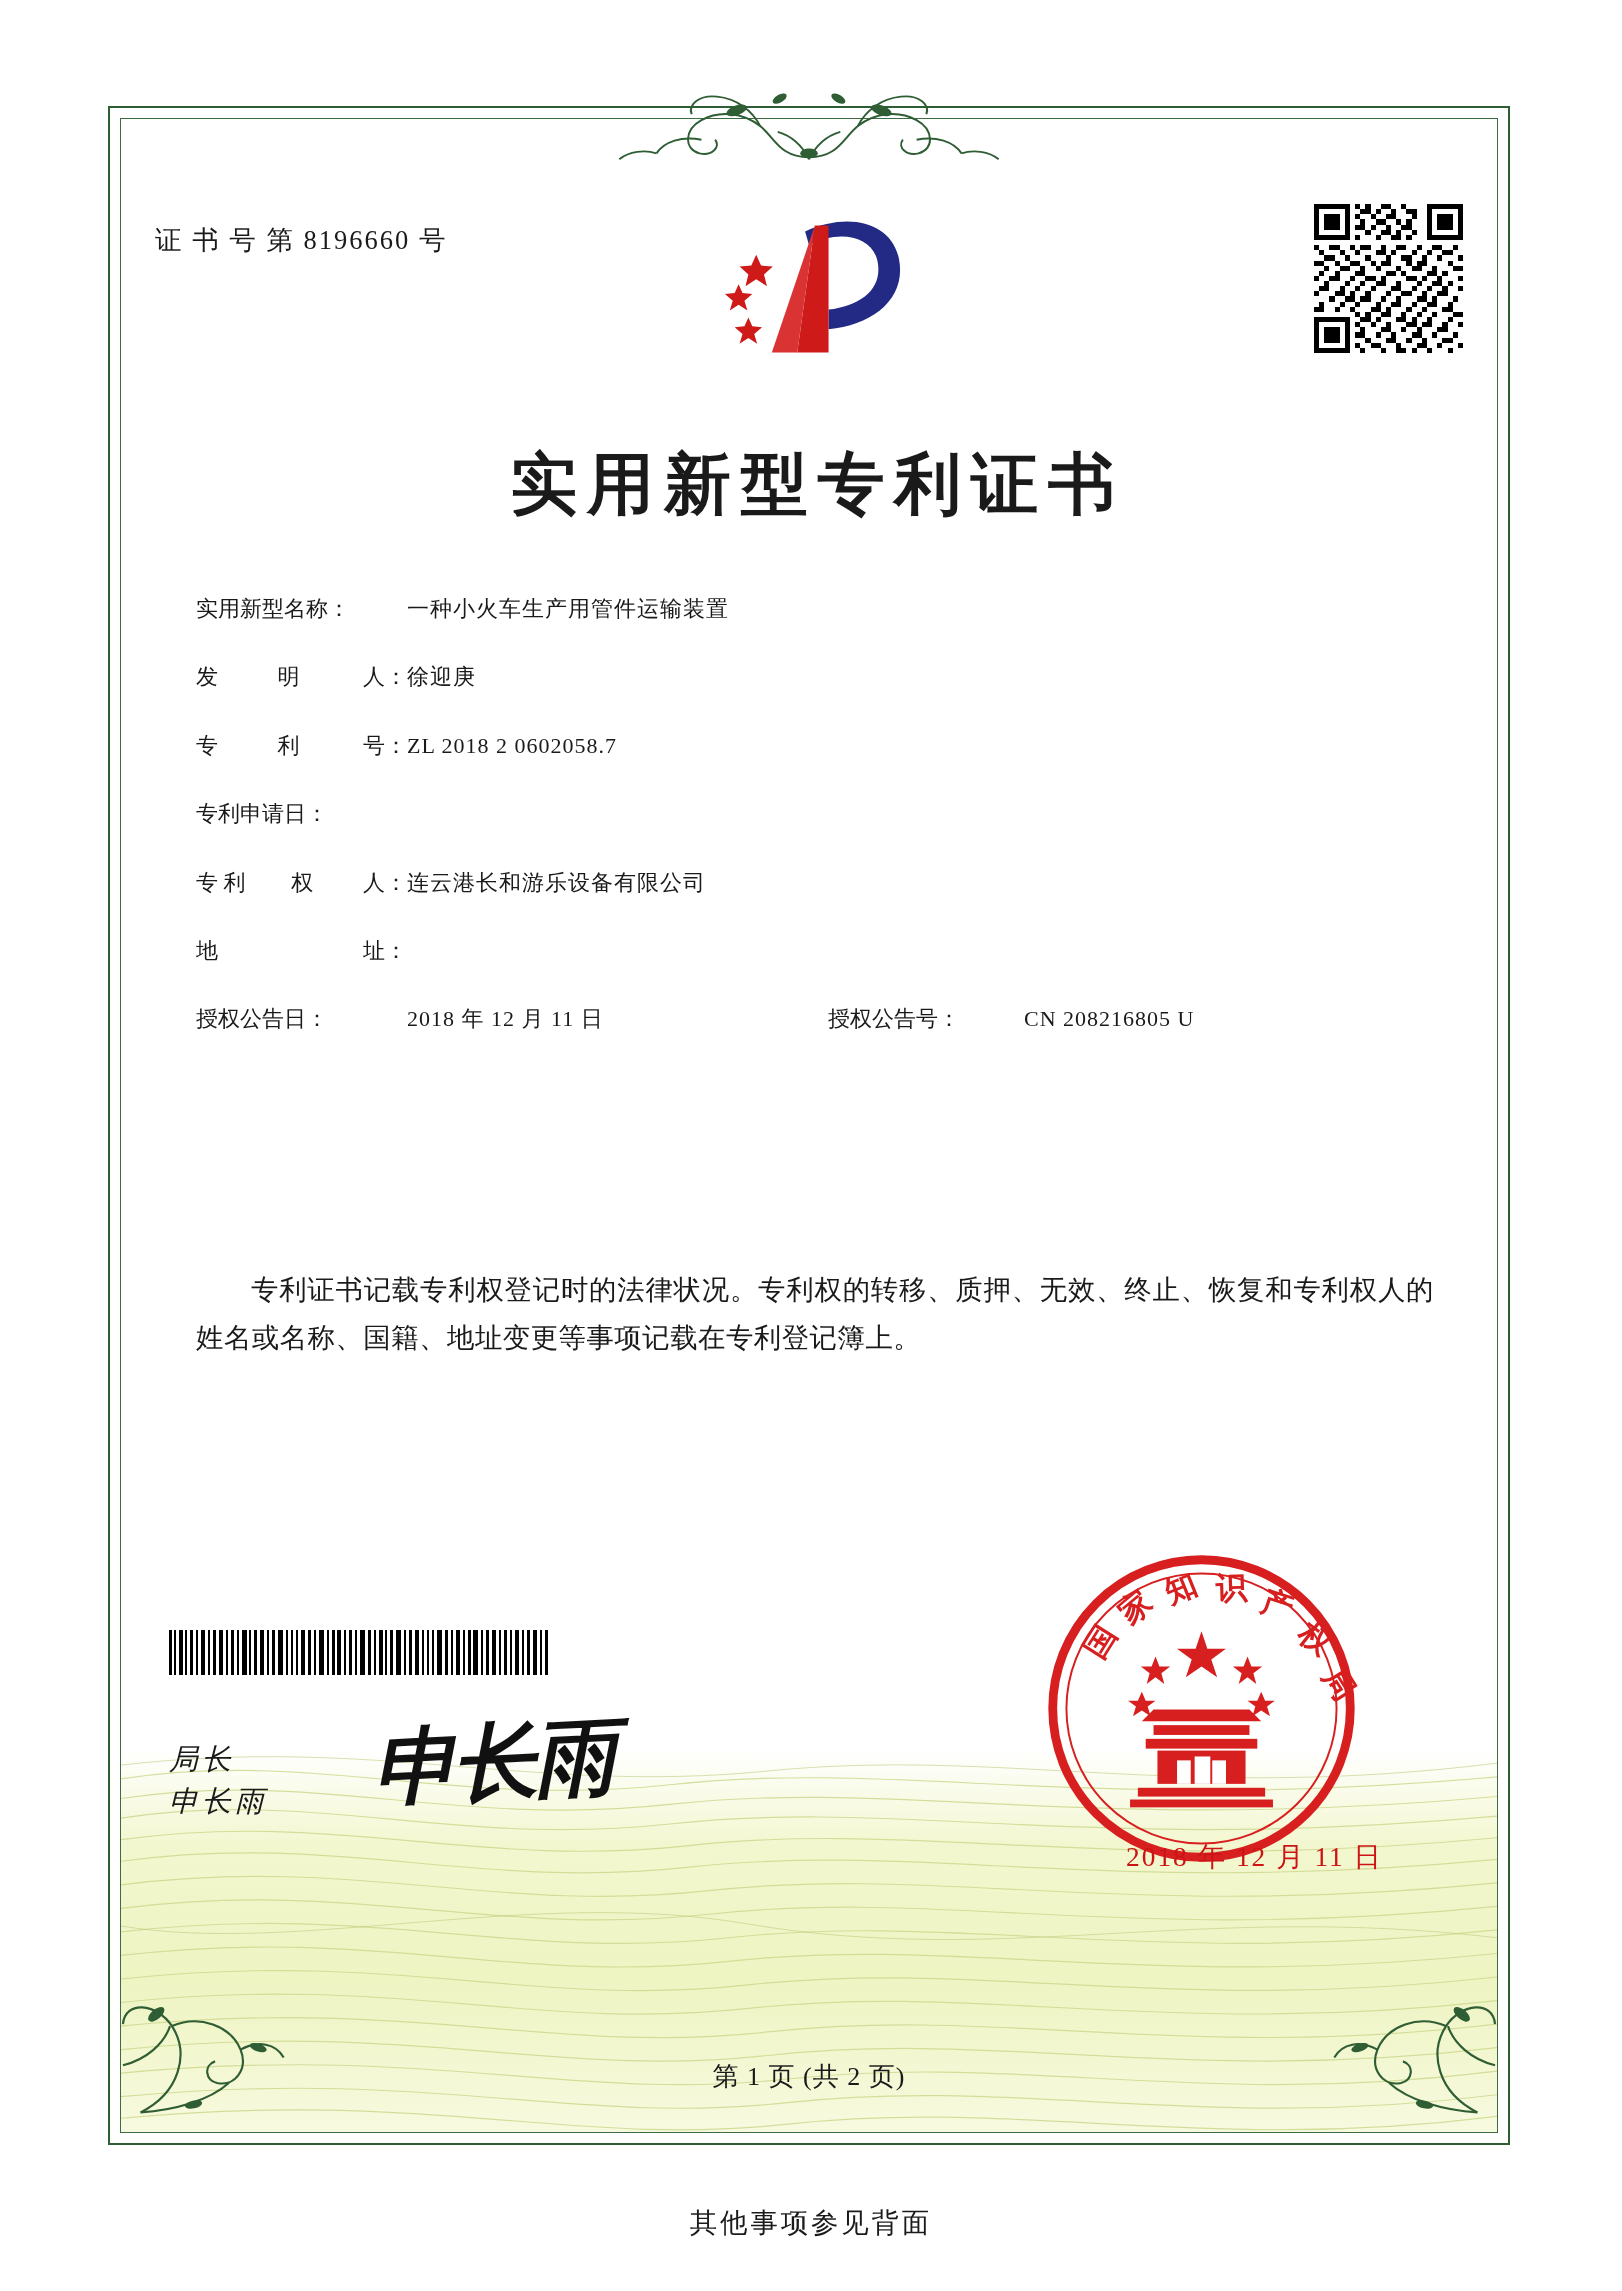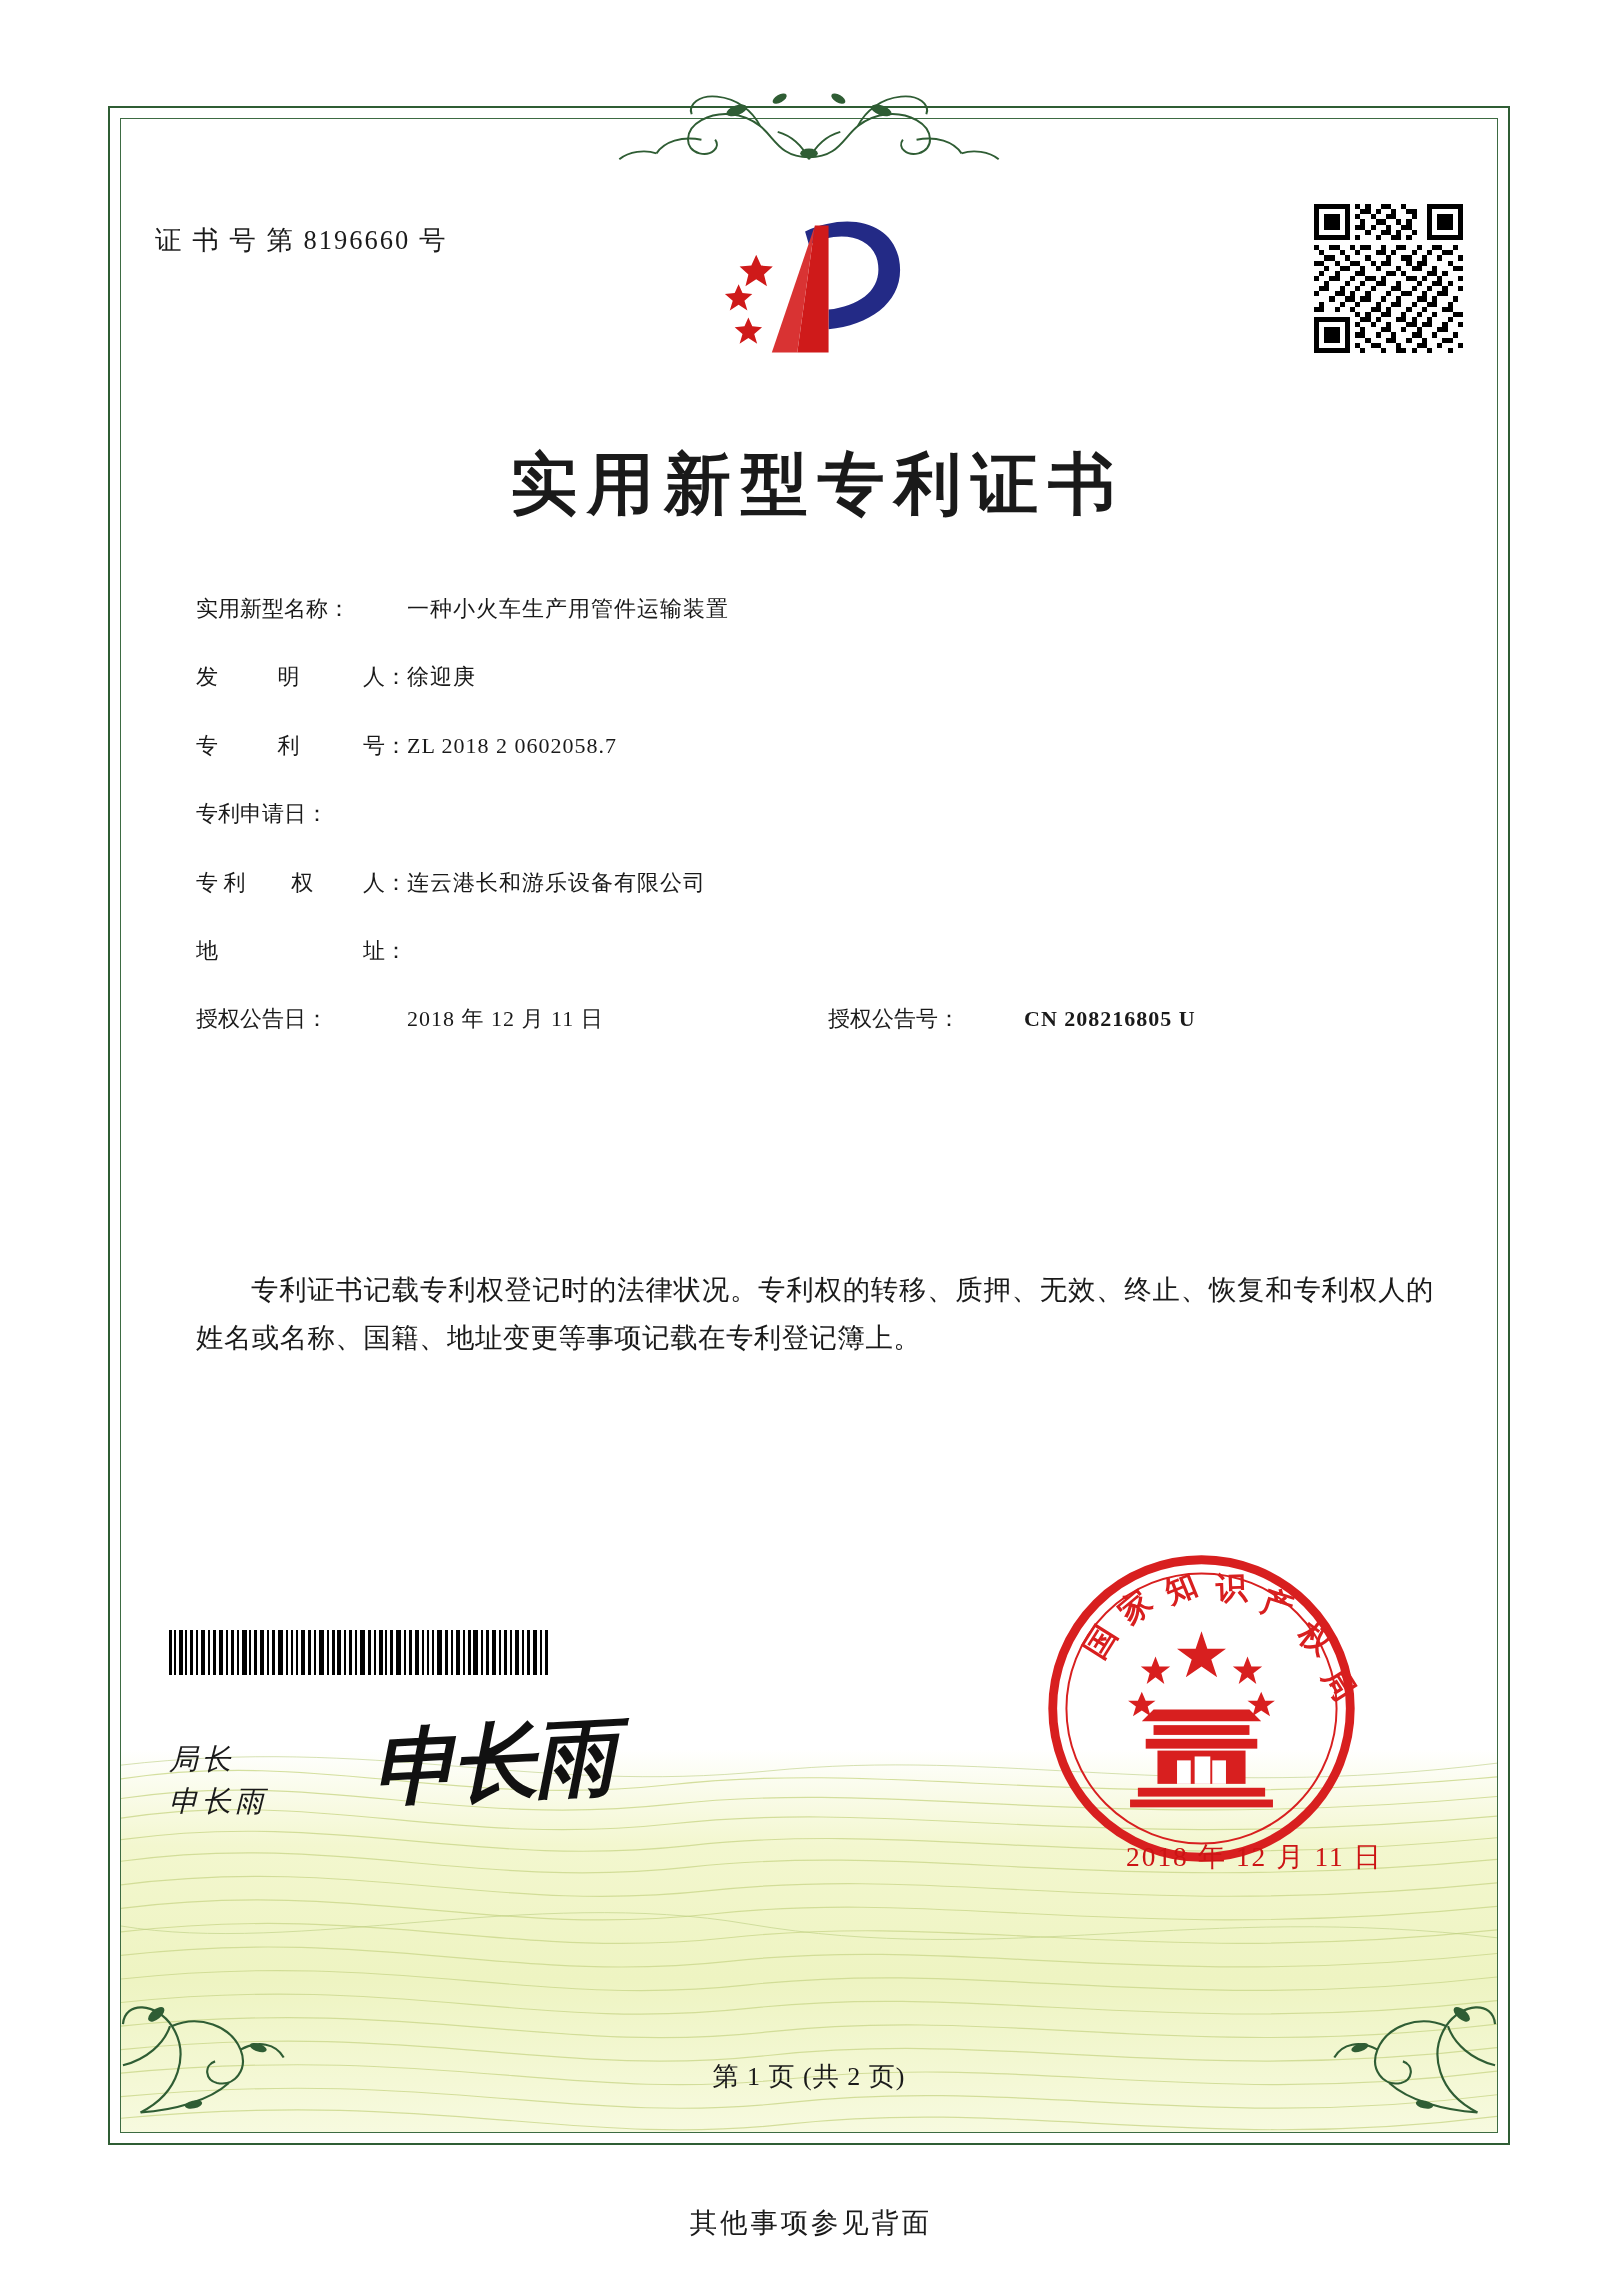--- a/index.html
+++ b/index.html
@@ -127,21 +127,21 @@
   .field-value {
     flex: 1;
     letter-spacing: 1px;
   }
   .field-row.dual .field-value { flex: 0 0 auto; width: 421px; }
   .field-label2 {
     width: 196px;
     flex: 0 0 196px;
     white-space: nowrap;
   }
-  .field-value2 { flex: 1; letter-spacing: 1px; font-weight: bold; }
+  .field-value2 { flex: 1; letter-spacing: 1px; }
 
   
   .paragraphs {
     position: absolute;
     left: 88px;
     right: 76px;
     top: 1161px;
     font-size: 27.4px;
     line-height: 1.75;
     text-align: justify;

